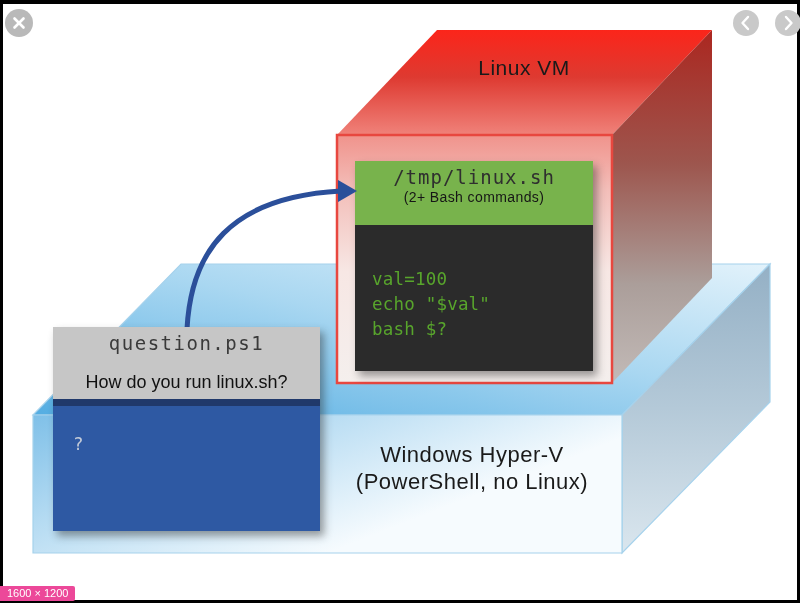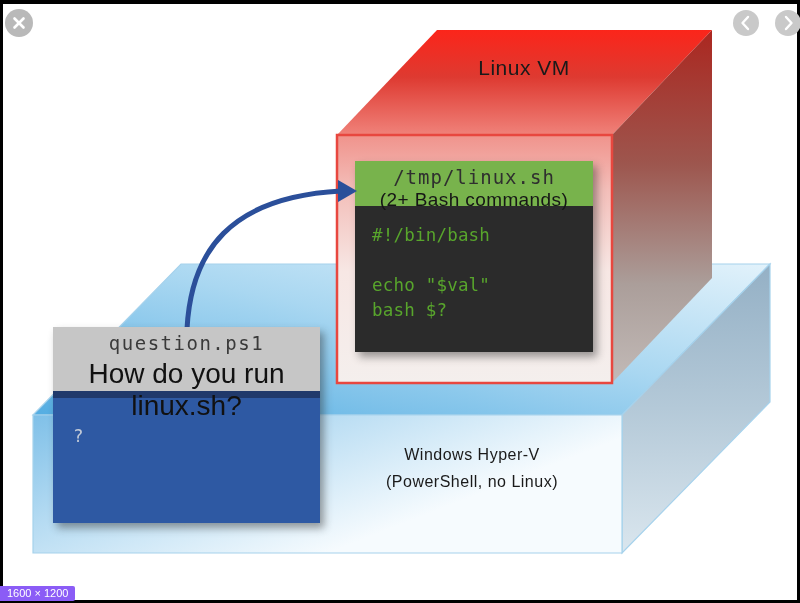--- a/index.html
+++ b/index.html
@@ -18,67 +18,67 @@
 
   
   #scene, #arrow-layer { position:absolute; left:0; top:0; }
   #scene { z-index:1; }
   #arrow-layer { z-index:3; }
 
   
   .card { position:absolute; box-shadow:4px 5px 8px rgba(40,40,40,.45); }
 
   #script-card { left:355px; top:161px; width:238px; z-index:2; }
-  #script-header { background:#78b34c; height:45px; text-align:center; }
+  #script-header { background:#78b34c; height:64px; text-align:center; }
   #script-filename {
     font-family:"DejaVu Sans Mono", monospace; font-size:19px; letter-spacing:1px;
     color:#2f2f2f; padding-top:5px;
   }
-  #script-subtitle { font-size:19px; letter-spacing:.4px; color:#161616; margin-top:1px; }
+  #script-subtitle { font-size:14px; letter-spacing:.4px; color:#161616; margin-top:1px; }
   #script-terminal {
     background:#2b2b2b; height:146px; padding:17px 0 0 17px; box-sizing:border-box;
   }
   .code-line {
     font-family:"DejaVu Sans Mono", monospace; font-size:17.5px; letter-spacing:.2px;
     color:#58a52c; height:25px; line-height:25px; white-space:pre;
   }
 
   #question-card { left:53px; top:327px; width:267px; z-index:4; }
-  #question-header { background:#c6c6c6; height:64px; text-align:center; }
+  #question-header { background:#c6c6c6; height:72px; text-align:center; }
   #question-filename {
     font-family:"DejaVu Sans Mono", monospace; font-size:19px; letter-spacing:1.5px;
     color:#3a3a3a; padding-top:5px;
   }
-  #question-text { font-size:28px; color:#111; margin-top:4px; }
+  #question-text { font-size:18px; color:#111; margin-top:18px; }
   #question-navy { background:#20396b; height:7px; }
   #question-terminal {
     background:#2e59a3; height:125px; padding:26px 0 0 20px; box-sizing:border-box;
   }
   .ps-line {
     font-family:"DejaVu Sans Mono", monospace; font-size:17.5px; letter-spacing:.5px;
     color:#c3cbd8; height:25px; line-height:25px; white-space:pre;
   }
 
   
   .face-label { position:absolute; text-align:center; color:#1a1a1a; z-index:2; }
   #vm-label   { left:374px; top:54px;  width:300px; font-size:21px; line-height:28px; letter-spacing:.5px; }
-  #host-label { left:337px; top:441px; width:270px; font-size:16px; line-height:27px; letter-spacing:.5px; }
+  #host-label { left:337px; top:441px; width:270px; font-size:22px; line-height:27px; letter-spacing:.5px; }
 
   
   .circle-btn {
     position:absolute; border-radius:50%; z-index:60;
     display:flex; align-items:center; justify-content:center; cursor:pointer;
   }
   #close-button { left:5px;  top:9px;  width:28px; height:28px; background:#b9b9b9; }
   #prev-button  { left:733px; top:10px; width:26px; height:26px; background:#c9c9c9; }
   #next-button  { left:775px; top:10px; width:26px; height:26px; background:#c9c9c9; }
 
   #size-badge {
     position:absolute; left:0; top:586px; z-index:60;
-    background:#8b5cf6; color:#fff; font-size:11px; line-height:15px;
+    background:#ec4899; color:#fff; font-size:11px; line-height:15px;
     padding:0 7px; height:15px; border-radius:0 2px 2px 0;
   }
 </style>
 </head>
 <body>
 
 <div id="canvas">
 
   <svg id="scene" width="800" height="603" viewBox="0 0 800 603">
     <defs>
@@ -138,22 +138,22 @@
     <div>Windows Hyper-V</div>
     <div>(PowerShell, no Linux)</div>
   </div>
 
   <div class="card" id="script-card">
     <div id="script-header">
       <div id="script-filename">/tmp/linux.sh</div>
       <div id="script-subtitle">(2+ Bash commands)</div>
     </div>
     <div id="script-terminal">
-      <div class="code-line">#!/bin/bash</div>
       <div class="code-line"></div>
+      <div class="code-line">val=100</div>
       <div class="code-line">echo "$val"</div>
       <div class="code-line">bash $?</div>
     </div>
   </div>
 
   <div class="card" id="question-card">
     <div id="question-header">
       <div id="question-filename">question.ps1</div>
       <div id="question-text">How do you run linux.sh?</div>
     </div>

